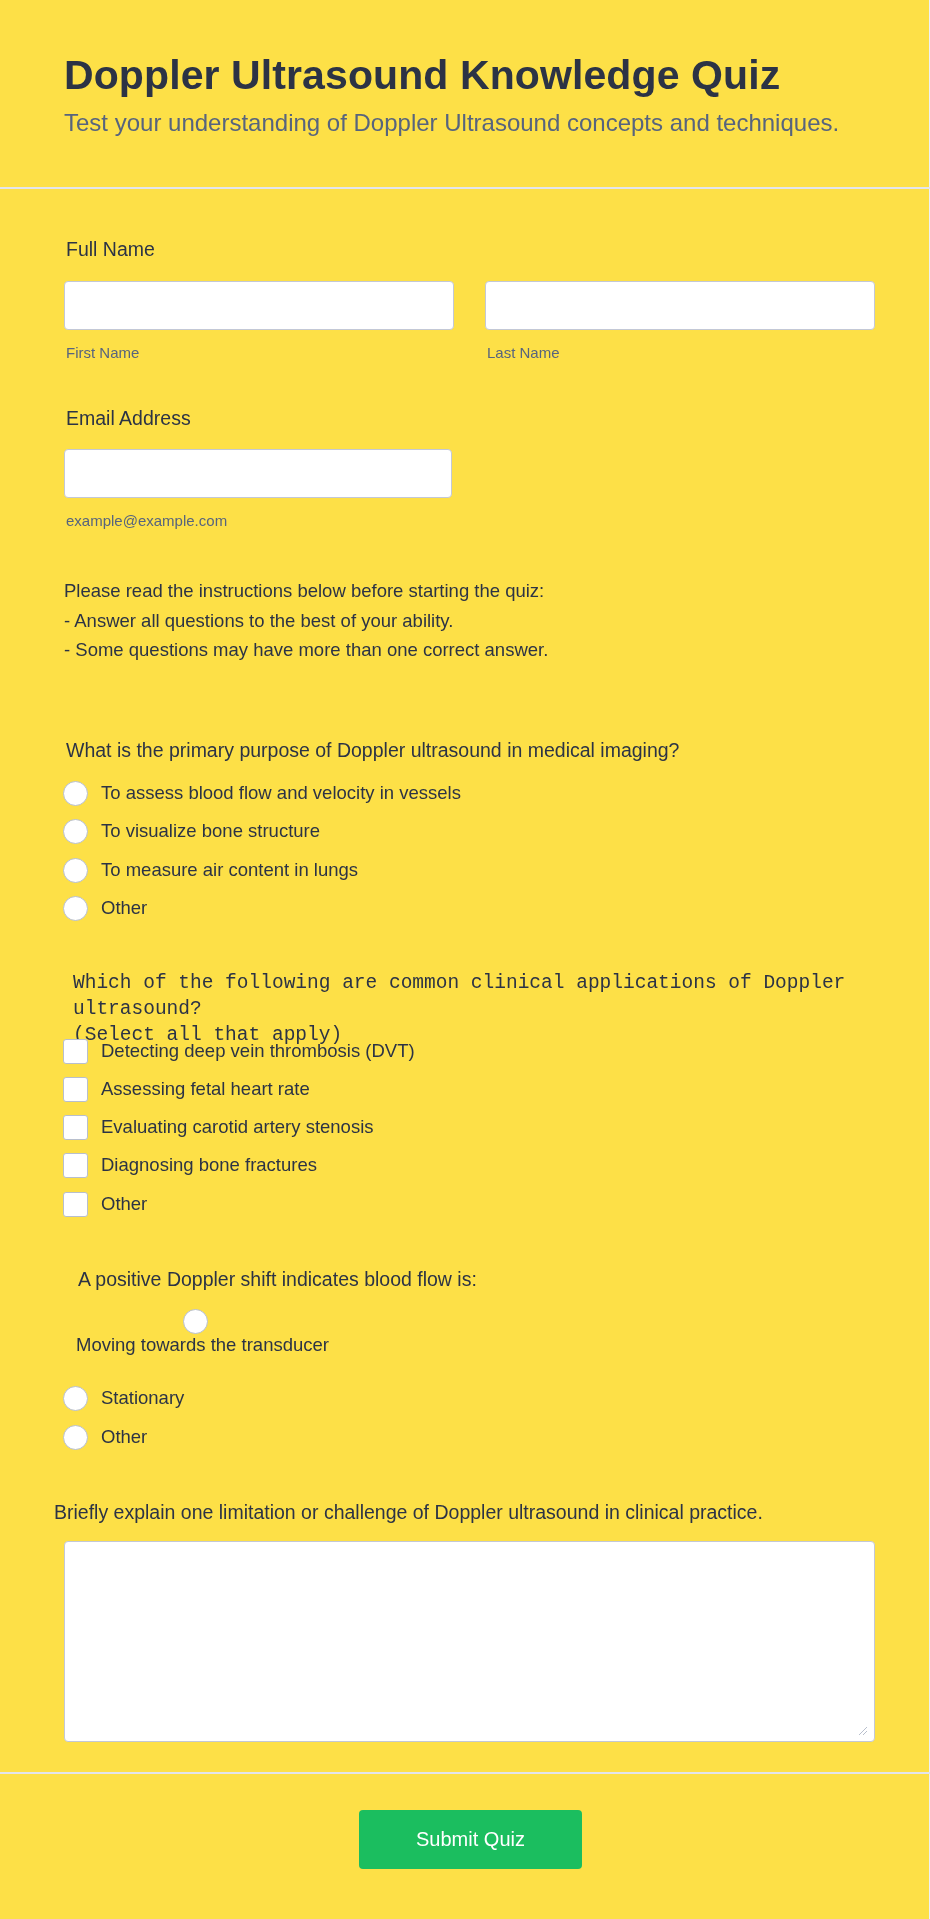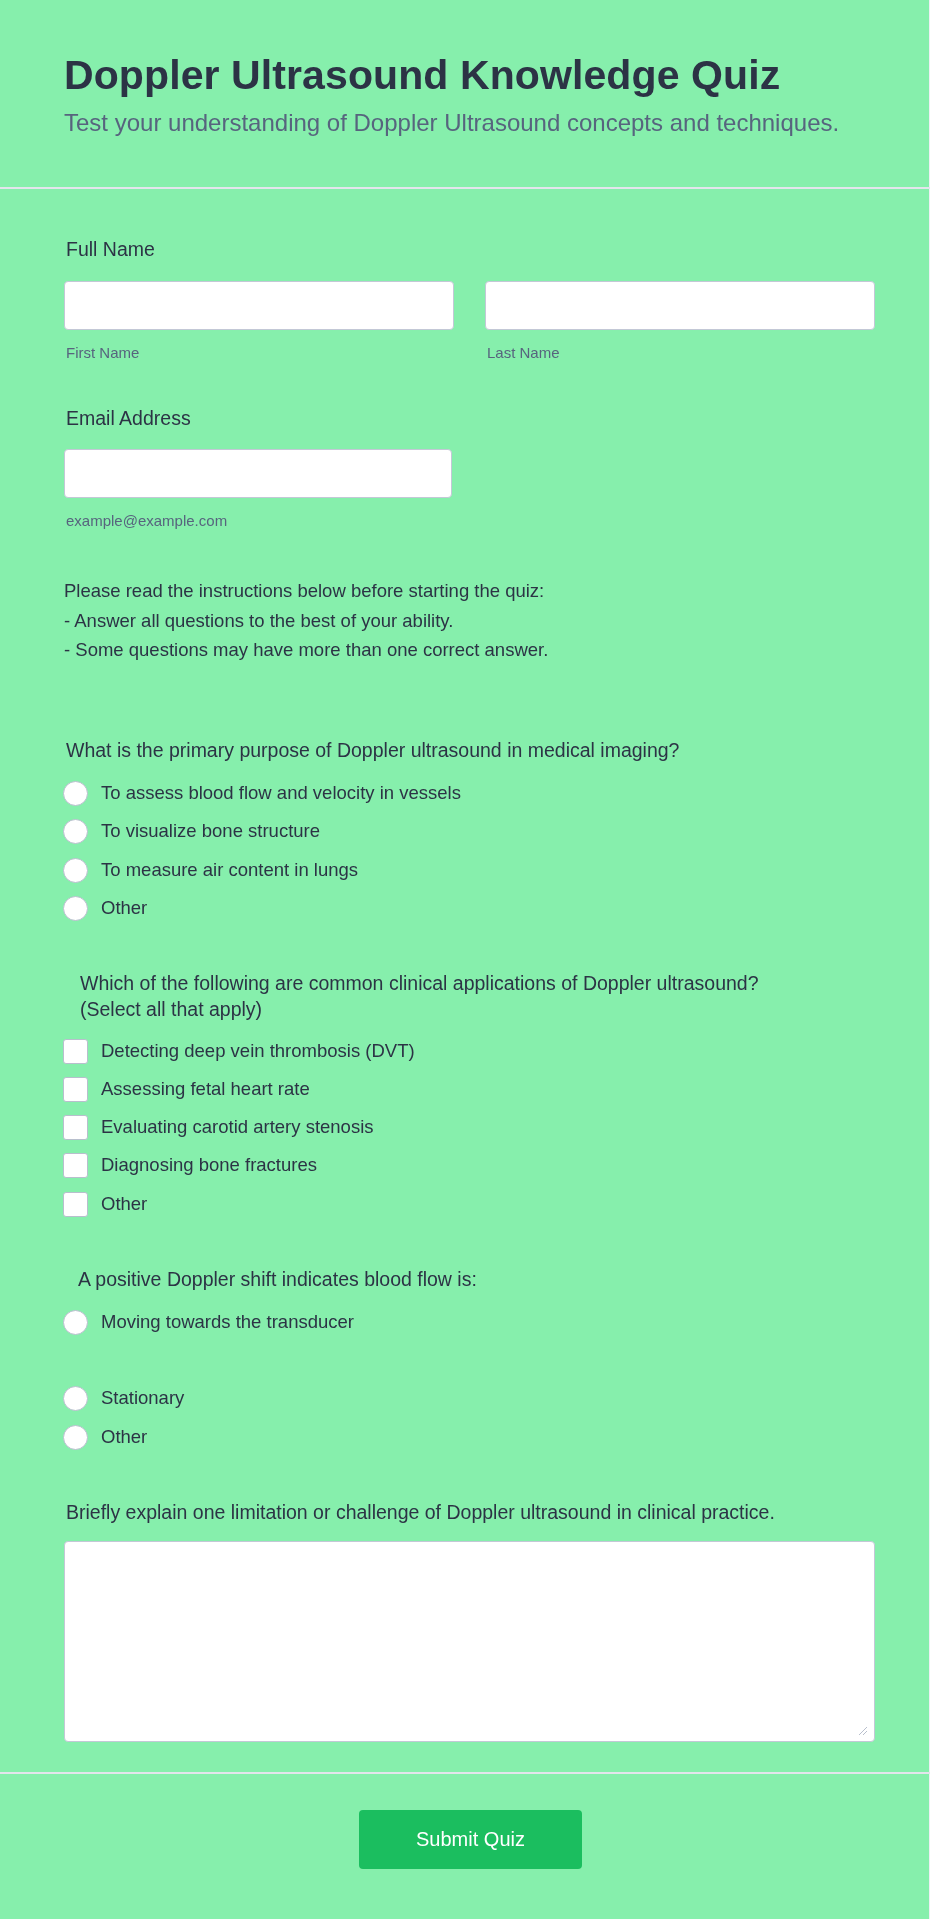--- a/index.html
+++ b/index.html
@@ -1,18 +1,18 @@
 <!DOCTYPE html>
 <html><head>
 <meta charset="utf-8">
 <style>
   * { box-sizing: border-box; margin: 0; padding: 0; }
   html, body { width: 930px; height: 1919px; background: #ffffff; overflow: hidden; }
   body { font-family: "Liberation Sans", "DejaVu Sans", sans-serif; color: #2c3345; position: relative; }
-  .page { position: absolute; left: 0; top: 0; width: 930px; height: 1919px; border-right: 1px solid #eef0f5; background: #86efac; }
+  .page { position: absolute; left: 0; top: 0; width: 930px; height: 1919px; border-right: 1px solid #eef0f5; background: #fde047; }
   .abs { position: absolute; }
 
   .title { left: 64px; top: 52px; font-size: 41px; font-weight: bold; color: #2c3345; letter-spacing: 0.1px; white-space: nowrap; }
   .subtitle { left: 64px; top: 109px; font-size: 24px; color: #57647e; white-space: nowrap; }
   .divider { left: 0; width: 930px; height: 2px; background: #e3e5ec; }
 
   .label { font-size: 19.5px; font-weight: 500; color: #2c3345; white-space: nowrap; }
   .sublabel { font-size: 15px; color: #57647e; white-space: nowrap; }
 
   .input { border: 1.5px solid #c3c8d6; border-radius: 4px; background: #fff; height: 49px; font-family: "Liberation Sans", sans-serif; font-size: 16px; padding: 0 12px; outline: none; }
@@ -68,21 +68,21 @@
   </div>
   <div class="abs opt" style="top:857px;">
     <span class="radio"></span>
     <span class="opt-text">To measure air content in lungs</span>
   </div>
   <div class="abs opt" style="top:895px;">
     <span class="radio"></span>
     <span class="opt-text">Other</span>
   </div>
 
-  <div class="abs q-label" style="left:80px; top:970px;">
+  <div class="abs q-label" style="left:73px; top:970px;font-family:Liberation Mono, monospace;">
     <div>Which of the following are common clinical applications of Doppler ultrasound?</div>
     <div>(Select all that apply)</div>
   </div>
   <div class="abs opt" style="top:1038px;">
     <span class="check"></span>
     <span class="opt-text">Detecting deep vein thrombosis (DVT)</span>
   </div>
   <div class="abs opt" style="top:1076px;">
     <span class="check"></span>
     <span class="opt-text">Assessing fetal heart rate</span>
@@ -94,34 +94,34 @@
   <div class="abs opt" style="top:1152px;">
     <span class="check"></span>
     <span class="opt-text">Diagnosing bone fractures</span>
   </div>
   <div class="abs opt" style="top:1191px;">
     <span class="check"></span>
     <span class="opt-text">Other</span>
   </div>
 
   <div class="abs q-label" style="left:66px; top:1266px;margin-left:12px;">A positive Doppler shift indicates blood flow is:</div>
-  <div class="abs opt" style="top:1309px;">
+  <div class="abs opt" style="top:1309px;flex-direction:column;">
     <span class="radio"></span>
     <span class="opt-text">Moving towards the transducer</span>
   </div>
   <div class="abs opt" style="top:1385px;">
     <span class="radio"></span>
     <span class="opt-text">Stationary</span>
   </div>
   <div class="abs opt" style="top:1424px;">
     <span class="radio"></span>
     <span class="opt-text">Other</span>
   </div>
 
-  <div class="abs q-label" style="left:66px; top:1499px;">Briefly explain one limitation or challenge of Doppler ultrasound in clinical practice.</div>
+  <div class="abs q-label" style="left:54px; top:1499px;">Briefly explain one limitation or challenge of Doppler ultrasound in clinical practice.</div>
   <div class="abs textarea">
     <svg class="abs resize-grip" viewBox="0 0 10 10">
       <line x1="1" y1="9" x2="9" y2="1" stroke="#b8bfcd" stroke-width="1"></line>
       <line x1="5" y1="9" x2="9" y2="5" stroke="#b8bfcd" stroke-width="1"></line>
     </svg>
   </div>
 
   <div class="abs divider" style="top:1772px;"></div>
   <button class="abs submit">Submit Quiz</button>
 </div>

